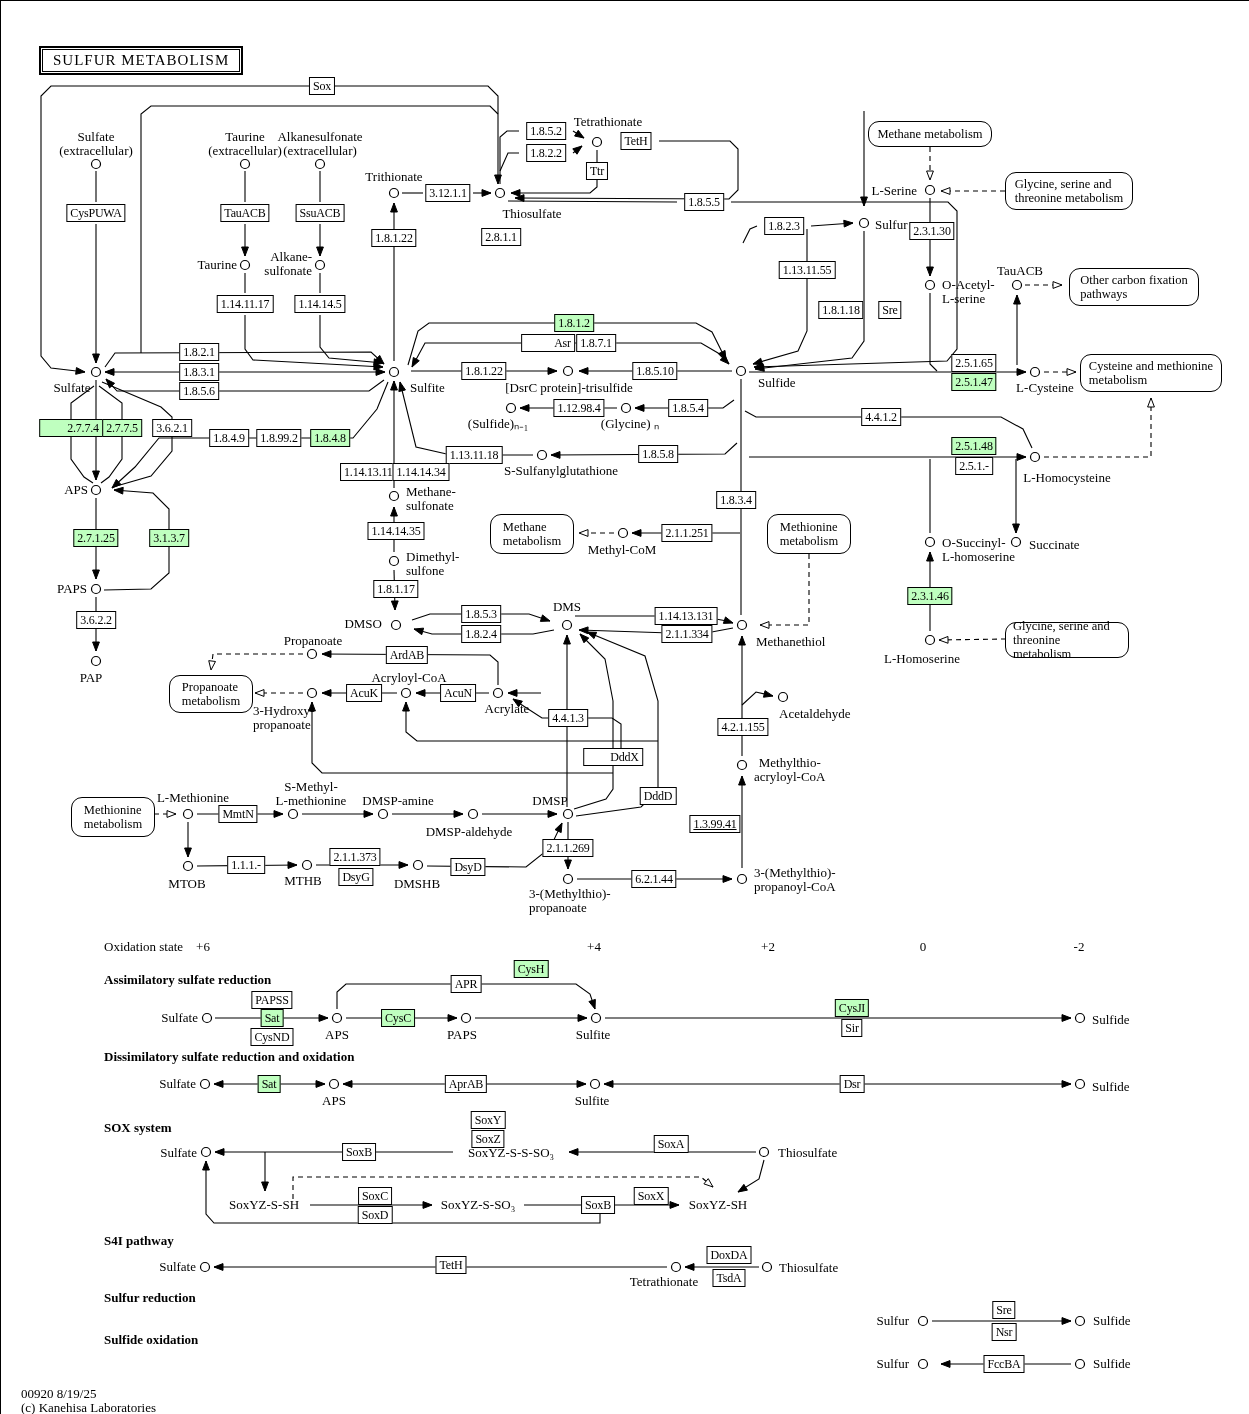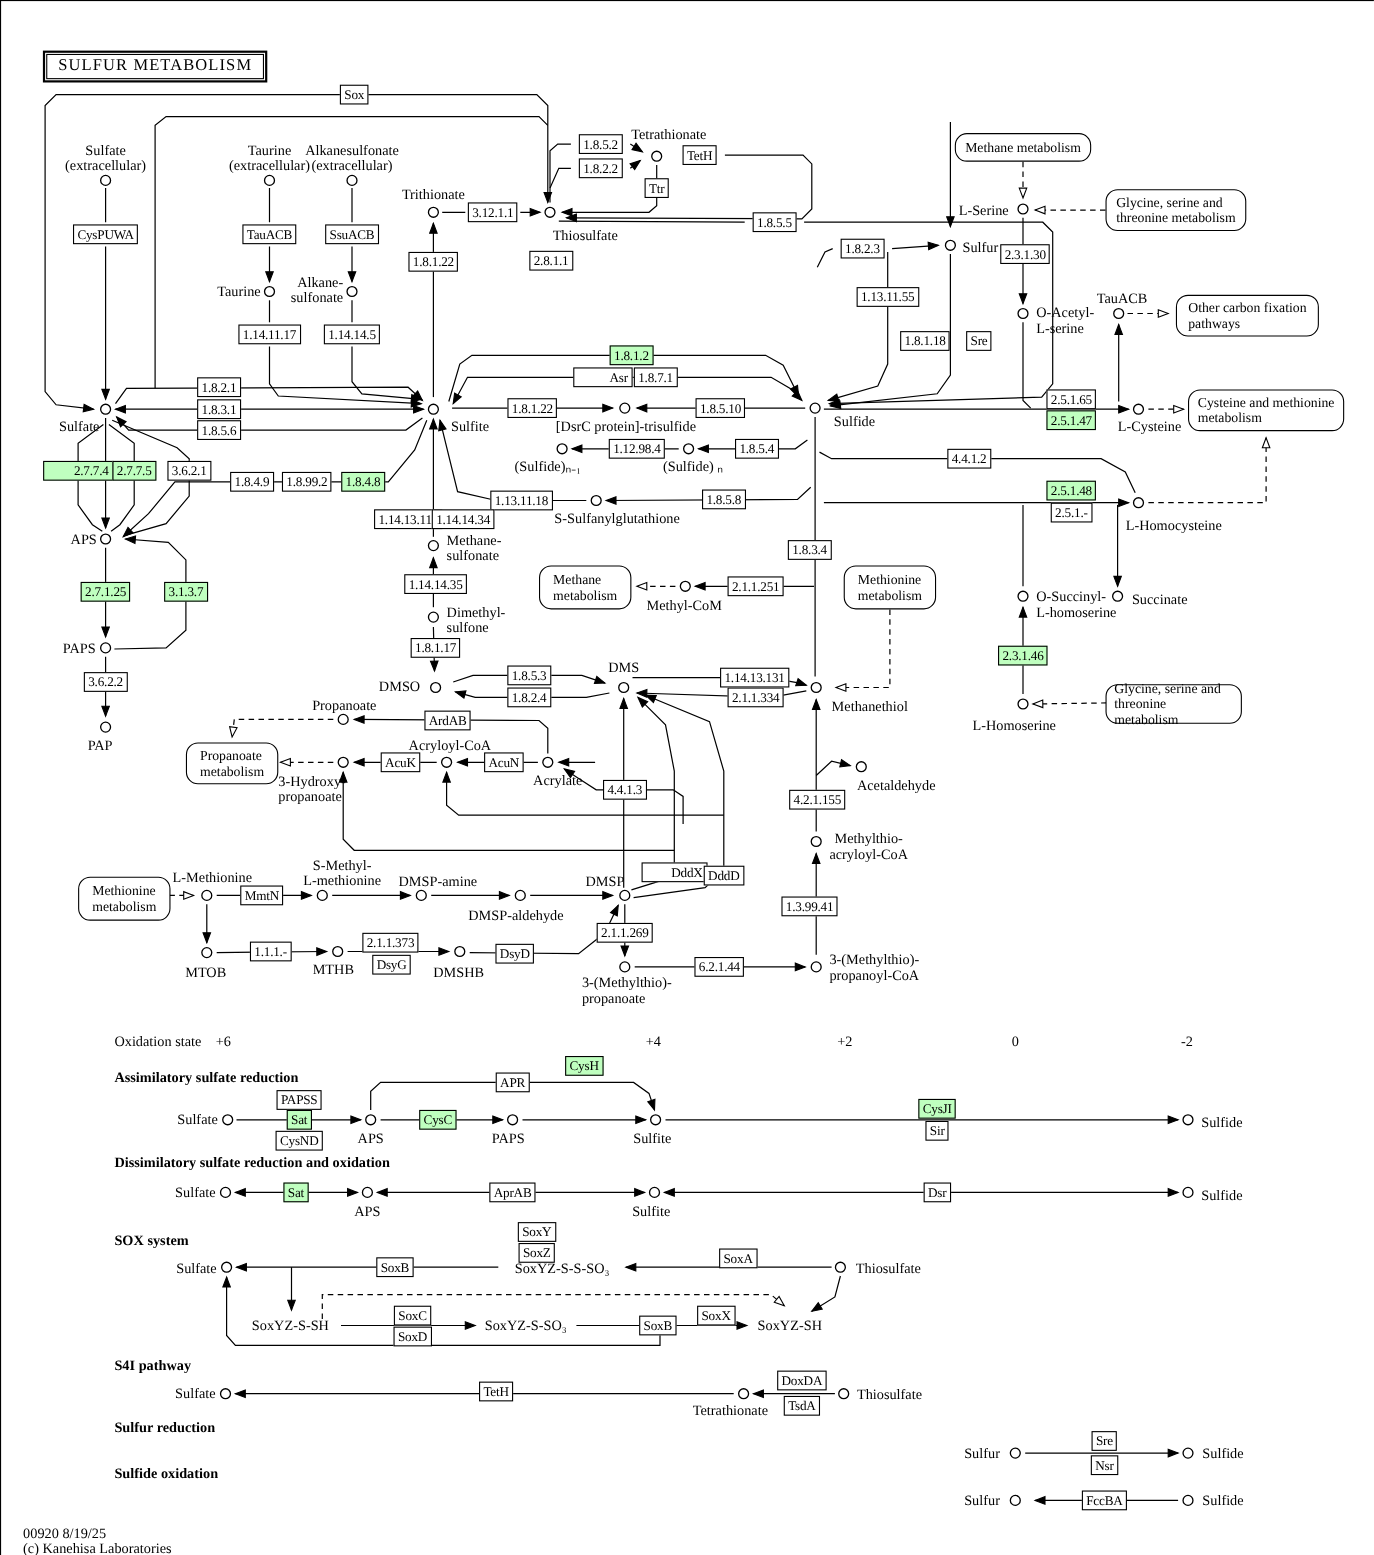--- a/index.html
+++ b/index.html
@@ -381,24 +381,24 @@
     <div class="ebox" style="left: 395px; top: 530px;">1.14.14.35</div>
     <div class="ebox" style="left: 395px; top: 588px;">1.8.1.17</div>
     <div class="ebox" style="left: 480px; top: 613px;">1.8.5.3</div>
     <div class="ebox" style="left: 480px; top: 633px;">1.8.2.4</div>
     <div class="ebox" style="left: 685px; top: 615px;">1.14.13.131</div>
     <div class="ebox" style="left: 686px; top: 633px;">2.1.1.334</div>
     <div class="ebox" style="left: 406px; top: 654px;">ArdAB</div>
     <div class="ebox" style="left: 363px; top: 692px;">AcuK</div>
     <div class="ebox" style="left: 457px; top: 692px;">AcuN</div>
     <div class="ebox" style="left: 567px; top: 717px;">4.4.1.3</div>
-    <div class="ebox" style="left: 612px; top: 792px; padding-left: 26px;">DddX</div>
+    <div class="ebox" style="left: 612px; top: 756px; padding-left: 26px;">DddX</div>
     <div class="ebox" style="left: 657px; top: 795px;">DddD</div>
     <div class="ebox" style="left: 742px; top: 726px;">4.2.1.155</div>
-    <div class="ebox" style="left: 735px; top: 823px;">1.3.99.41</div>
+    <div class="ebox" style="left: 714px; top: 823px; text-decoration: underline;">1.3.99.41</div>
     <div class="ebox" style="left: 237px; top: 813px;">MmtN</div>
     <div class="ebox" style="left: 245px; top: 864px;">1.1.1.-</div>
     <div class="ebox" style="left: 354px; top: 856px;">2.1.1.373</div>
     <div class="ebox" style="left: 355px; top: 876px;">DsyG</div>
     <div class="ebox" style="left: 467px; top: 866px;">DsyD</div>
     <div class="ebox" style="left: 567px; top: 847px;">2.1.1.269</div>
     <div class="ebox" style="left: 653px; top: 878px;">6.2.1.44</div>
     <div class="ebox" style="left: 271px; top: 999px;">PAPSS</div>
     <div class="ebox green" style="left: 271px; top: 1017px;">Sat</div>
     <div class="ebox" style="left: 271px; top: 1036px;">CysND</div>
@@ -458,21 +458,21 @@
     <div class="lbl al-l" style="left: 941px; top: 290px;">O-Acetyl-
 L-serine</div>
     <div class="lbl al-c" style="left: 1019px; top: 270px;">TauACB</div>
     <div class="lbl al-c" style="left: 71px; top: 387px;">Sulfate</div>
     <div class="lbl al-l" style="left: 409px; top: 387px;">Sulfite</div>
     <div class="lbl al-r" style="left: 87px; top: 489px;">APS</div>
     <div class="lbl al-r" style="left: 86px; top: 588px;">PAPS</div>
     <div class="lbl al-c" style="left: 90px; top: 677px;">PAP</div>
     <div class="lbl al-c" style="left: 568px; top: 387px;">[DsrC protein]-trisulfide</div>
     <div class="lbl al-c" style="left: 497px; top: 423px;">(Sulfide)ₙ₋₁</div>
-    <div class="lbl al-c" style="left: 629px; top: 423px;">(Sulfide) ₙ</div>
+    <div class="lbl al-c" style="left: 629px; top: 423px;">(Glycine) ₙ</div>
     <div class="lbl al-c" style="left: 560px; top: 470px;">S-Sulfanylglutathione</div>
     <div class="lbl al-l" style="left: 757px; top: 382px;">Sulfide</div>
     <div class="lbl al-c" style="left: 1044px; top: 387px;">L-Cysteine</div>
     <div class="lbl al-c" style="left: 1066px; top: 477px;">L-Homocysteine</div>
     <div class="lbl al-c" style="left: 621px; top: 549px;">Methyl-CoM</div>
     <div class="lbl al-c" style="left: 566px; top: 606px;">DMS</div>
     <div class="lbl al-l" style="left: 755px; top: 641px;">Methanethiol</div>
     <div class="lbl al-l" style="left: 941px; top: 548px;">O-Succinyl-
 L-homoserine</div>
     <div class="lbl al-l" style="left: 1028px; top: 544px;">Succinate</div>

